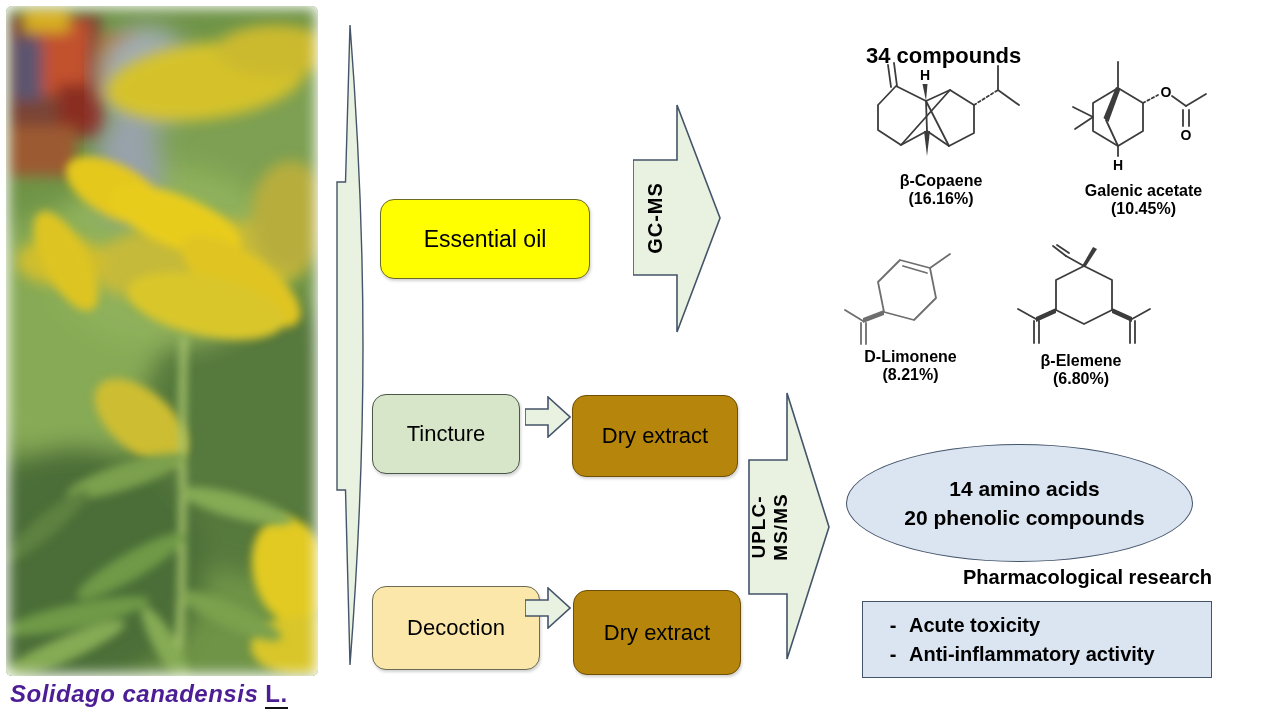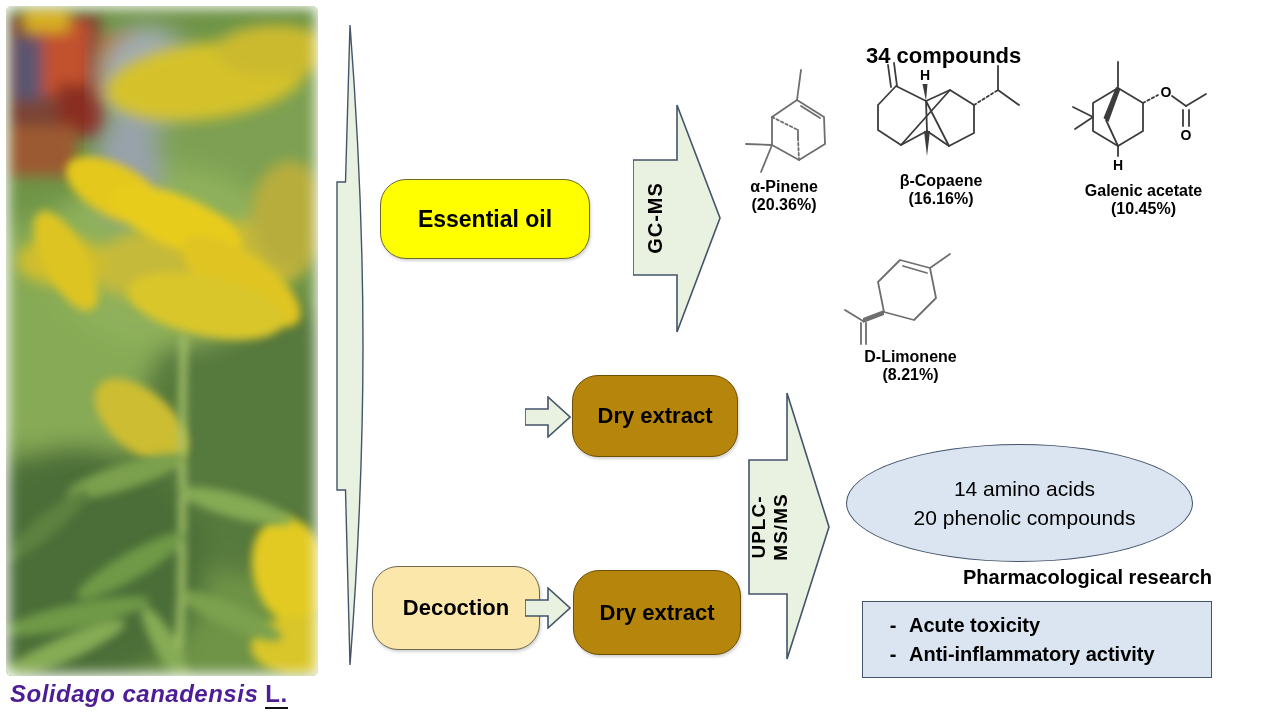--- a/index.html
+++ b/index.html
@@ -18,38 +18,38 @@
   #caption .suffix { font-style:normal; border-bottom:2.5px solid #111; margin-left:7px; }
 
   
   .heading { font-weight:bold; color:#000; white-space:nowrap; }
   #galenic-heading   { left:384px; top:73px;  font-size:22px; }
   #compounds-heading { left:866px; top:43px;  font-size:22px; }
   #pharma-heading    { left:846px; top:566px; font-size:20px; width:366px; text-align:right; }
 
   
   .box { display:flex; align-items:center; justify-content:center;
-         font-weight:bold; color:#000; border-radius:26px;
-         box-shadow:1px 2px 3px rgba(0,0,0,0.18); }
+         font-weight:normal; color:#000; border-radius:14px;
+         box-shadow:1px 2px 3px rgba(0,0,0,0.18);margin-top:20px; }
   #essential-oil { left:380px; top:179px; width:210px; height:80px;
                    background:#ffff00; border:1.5px solid #6b6b24; font-size:23px; }
   #tincture      { left:372px; top:374px; width:148px; height:80px;
                    background:#d7e6c9; border:1.5px solid #49584a; font-size:22px; }
   #decoction     { left:372px; top:566px; width:168px; height:84px;
                    background:#fbe7aa; border:1.5px solid #6a6a55; font-size:22px; }
   #dry-extract-1 { left:572px; top:375px; width:166px; height:82px;
                    background:#b5860b; border:1.5px solid #6e4f05; font-size:22px; }
   #dry-extract-2 { left:573px; top:570px; width:168px; height:85px;
                    background:#b5860b; border:1.5px solid #6e4f05; font-size:22px; }
 
   
   #result-ellipse { left:846px; top:444px; width:347px; height:118px;
                     background:#dbe5f1; border:1.6px solid #44546a; border-radius:50%;
                     display:flex; flex-direction:column; align-items:center; justify-content:center;
-                    font-size:21px; font-weight:normal; color:#000; line-height:1.4;
+                    font-size:21px; font-weight:bold; color:#000; line-height:1.4;
                     padding-left:10px; text-align:center; }
   #pharma-box { left:862px; top:601px; width:350px; height:77px;
                 background:#dbe5f1; border:1.8px solid #44546a;
                 display:flex; flex-direction:column; justify-content:center; gap:4px; }
   .bullet-row { display:flex; font-size:20px; font-weight:bold; color:#000; line-height:1.25; }
   .bullet-dash { width:32px; text-align:center; flex:0 0 32px; margin-left:14px; }
 
   
   .compound { position:absolute; display:flex; flex-direction:column; align-items:center; }
   .compound .cname, .compound .cpct { font-size:16px; font-weight:bold; color:#000;
@@ -159,20 +159,21 @@
 
   <svg class="abs" style="left:332px; top:18px;" width="36" height="652" viewBox="0 0 36 652">
     <path d="M18,7 C26,112 31,217 31,327 C31,437 26,542 18,647
              C16.5,590 15,528 13.5,472 L5,472 L5,164 L13.5,164
              C15,106 16.5,56 18,7 Z" fill="#e9f1e0" stroke="#44546a" stroke-width="1.4"></path>
   </svg>
 
   <div id="compounds-heading" class="abs heading">34 compounds</div>
 
   <div id="essential-oil" class="abs box">Essential oil</div>
+  <div id="tincture" class="abs box">Tincture</div>
   <div id="decoction" class="abs box">Decoction</div>
   <div id="dry-extract-1" class="abs box">Dry extract</div>
   <div id="dry-extract-2" class="abs box">Dry extract</div>
 
   <svg class="abs flow-arrow" style="left:633px; top:103px;" width="90" height="232" viewBox="0 0 90 232">
     <path d="M0,57 L44,57 L44,2 L87,115 L44,229 L44,172 L0,172 Z"></path>
     <text class="arrow-label" x="24" y="115" text-anchor="middle" dominant-baseline="middle" transform="rotate(-90 24 115)">GC-MS</text>
   </svg>
 
   <svg class="abs flow-arrow" style="left:747px; top:391px;" width="86" height="270" viewBox="0 0 86 270">
@@ -181,33 +182,20 @@
     <text class="arrow-label" style="font-size:19px" x="35" y="136" text-anchor="middle" dominant-baseline="middle" transform="rotate(-90 35 136)">MS/MS</text>
   </svg>
 
   <svg class="abs flow-arrow" style="left:525px; top:396px;" width="46" height="42" viewBox="0 0 46 42">
     <path d="M0,13 L23,13 L23,1 L45,21 L23,41 L23,29 L0,29 Z"></path>
   </svg>
   <svg class="abs flow-arrow" style="left:525px; top:587px;" width="46" height="42" viewBox="0 0 46 42">
     <path d="M0,13 L23,13 L23,1 L45,21 L23,41 L23,29 L0,29 Z"></path>
   </svg>
 
-  <div id="cmp-pinene" class="compound">
-    <svg class="struct" width="105" height="118" viewBox="0 0 105 118">
-      <path class="stroke-gray" d="M65,40 L69,10"></path>
-      <path class="stroke-gray" d="M65,40 L92,57 L93,84 L67,100 L40,85 L40,57 Z"></path>
-      <path class="stroke-gray" d="M69,46 L88,58"></path>
-      <path class="stroke-gray" d="M40,85 L14,84 M40,85 L29,112"></path>
-      <path class="stroke-gray" d="M40,57 L66,70" stroke-dasharray="2.5,2.5"></path>
-      <path class="stroke-gray" d="M66,70 L66,78"></path>
-      <path class="stroke-gray" d="M66,78 L67,100" stroke-dasharray="2.5,2.5"></path>
-    </svg>
-    <div class="cname">α-Pinene</div>
-    <div class="cpct">(20.36%)</div>
-  </div>
 
   <div id="cmp-copaene" class="compound">
     <svg class="struct" width="160" height="114" viewBox="0 0 160 114">
       <path class="stroke-dark" d="M33,5 L36,28 M27,7 L30,29"></path>
       <text class="atom" x="64" y="22" text-anchor="middle">H</text>
       <polygon class="fill-dark" points="61.5,26 66.5,26 65,43"></polygon>
       <path class="stroke-dark" d="M35,28 L65,43 L66,73 L40,87 L17,72 L17,47 Z"></path>
       <path class="stroke-dark" d="M65,43 L89,32 L113,47 L113,75 L88,88 L66,73"></path>
       <path class="stroke-dark" d="M65,43 L88,88 M40,87 L89,32"></path>
       <polygon class="fill-dark" points="63,73 69,73 66,98"></polygon>
@@ -244,20 +232,36 @@
       <path class="stroke-gray" d="M65,20 L89,27"></path>
       <path class="stroke-gray" d="M92,22 L112,8"></path>
       <polygon class="fill-gray" points="46,64 46,69 25,77 25,72"></polygon>
       <path class="stroke-gray" d="M25,75 L7,64"></path>
       <path class="stroke-gray" d="M23,77 L23,98 M28,77 L28,98"></path>
     </svg>
     <div class="cname">D-Limonene</div>
     <div class="cpct">(8.21%)</div>
   </div>
 
+  <div id="cmp-elemene" class="compound">
+    <svg class="struct" width="162" height="108" viewBox="0 0 162 108">
+      <path class="stroke-dark" d="M84,22 L112,36 L112,66 L84,80 L56,66 L56,36 Z"></path>
+      <polygon class="fill-dark" points="82,22 86,22 97,5 93,3"></polygon>
+      <path class="stroke-dark" d="M84,22 L66,12"></path>
+      <path class="stroke-dark" d="M66,12 L53,2 M69,9 L57,1"></path>
+      <polygon class="fill-dark" points="56,64 56,69 36,78 36,73"></polygon>
+      <path class="stroke-dark" d="M36,75 L18,65"></path>
+      <path class="stroke-dark" d="M34,77 L34,99 M39,77 L39,99"></path>
+      <polygon class="fill-dark" points="112,64 112,69 132,78 132,73"></polygon>
+      <path class="stroke-dark" d="M132,75 L150,65"></path>
+      <path class="stroke-dark" d="M130,77 L130,99 M135,77 L135,99"></path>
+    </svg>
+    <div class="cname">β-Elemene</div>
+    <div class="cpct">(6.80%)</div>
+  </div>
 
   <div id="result-ellipse" class="abs">
     <div>14 amino acids</div>
     <div>20 phenolic compounds</div>
   </div>
 
   <div id="pharma-heading" class="abs heading">Pharmacological research</div>
   <div id="pharma-box" class="abs">
     <div class="bullet-row">
       <span class="bullet-dash">-</span>

